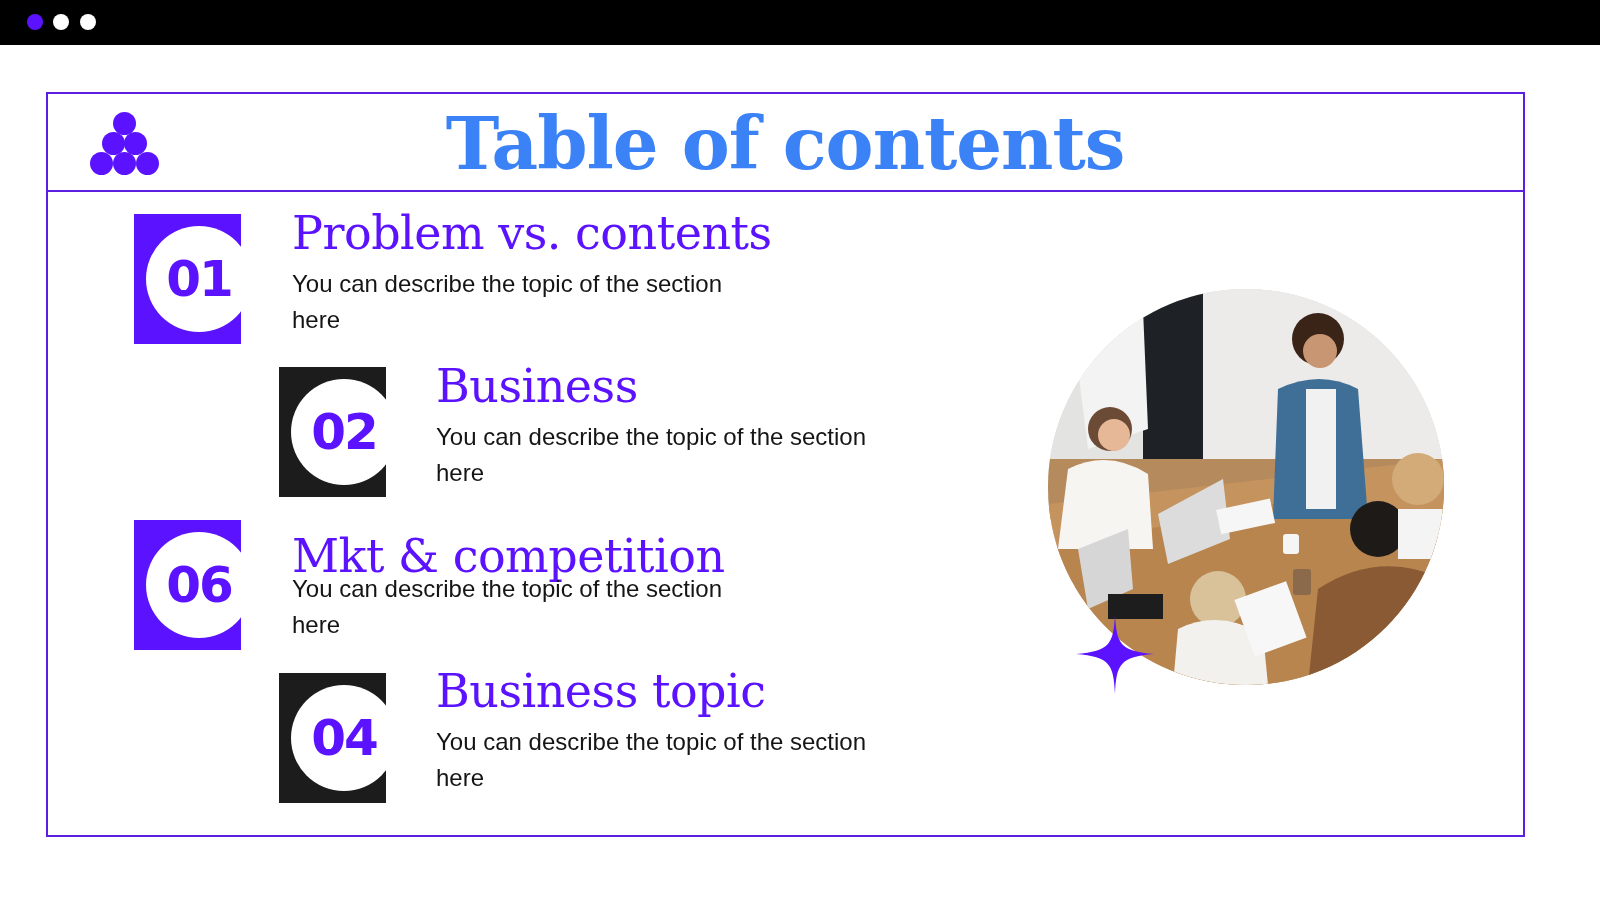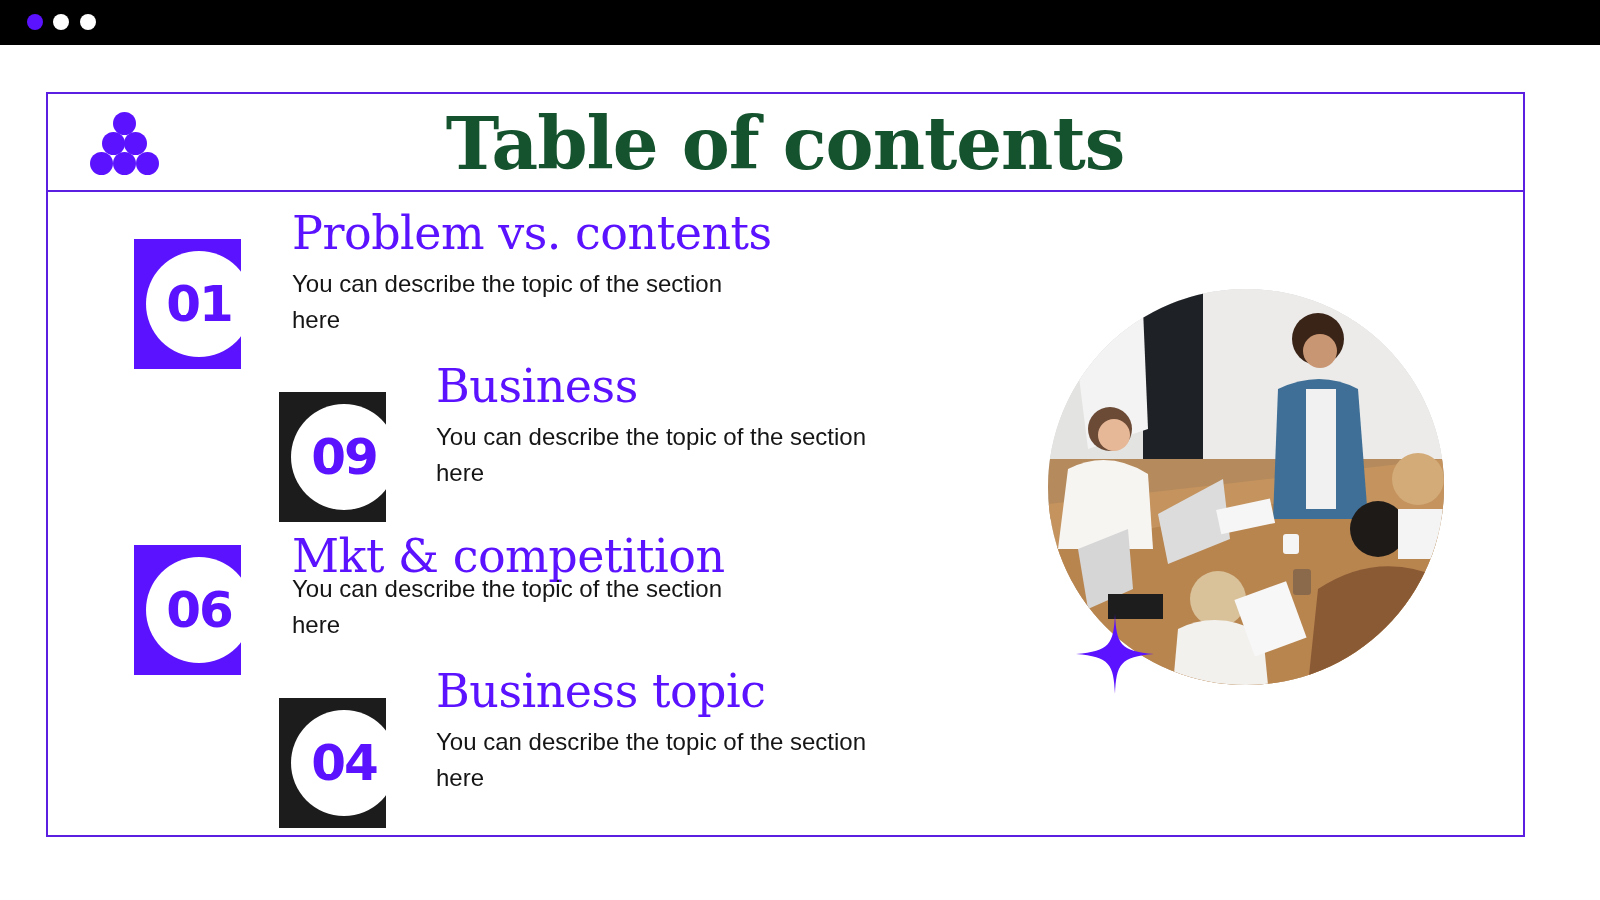--- a/index.html
+++ b/index.html
@@ -12,24 +12,24 @@
     .dot.d2 { left: 53px; background: #ffffff; }
     .dot.d3 { left: 80px; background: #ffffff; }
 
     .frame { position: absolute; left: 46px; top: 92px; width: 1479px; height: 745px; border: 2px solid #5a1fe0; }
     .header-divider { position: absolute; left: 46px; top: 190px; width: 1479px; height: 2px; background: #5a1fe0; }
 
     .logo { position: absolute; left: 90px; top: 112px; width: 70px; height: 64px; }
     .logo span { position: absolute; width: 23px; height: 23px; border-radius: 50%; background: #5b12ff; }
 
     .page-title { position: absolute; left: 0; top: 96px; width: 1570px; text-align: center;
-      font-family: "DejaVu Serif", serif; font-size: 72px; color: #14532d; line-height: 96px; letter-spacing: -1px; }
+      font-family: "DejaVu Serif", serif; font-size: 72px; color: #3b82f6; line-height: 96px; letter-spacing: -1px; }
 
     .toc-item { position: absolute; }
-    .num-box { position: absolute; width: 107px; height: 130px; margin-top: 25px; }
+    .num-box { position: absolute; width: 107px; height: 130px; }
     .num-box.purple { background: #5b12ff; }
     .num-box.dark { background: #1c1c1c; }
     .num-circle { position: absolute; left: 12px; top: 12px; width: 106px; height: 106px; border-radius: 50%; background: #ffffff;
       display: flex; align-items: center; justify-content: center; }
     .num-text { font-family: "DejaVu Sans", sans-serif; font-weight: bold; font-size: 50px; color: #5b12ff; letter-spacing: -2px; }
 
     .item-title { position: absolute; font-family: "DejaVu Serif", serif; font-size: 46px; color: #5b12ff; line-height: 54px; white-space: nowrap; letter-spacing: -0.5px; }
     .item-desc { position: absolute; font-family: "Liberation Sans", sans-serif; font-size: 24px; color: #151515; line-height: 36px; width: 440px; }
 
     .photo { position: absolute; left: 1048px; top: 289px; width: 396px; height: 396px; border-radius: 50%; overflow: hidden;
@@ -65,21 +65,21 @@
       <span class="num-text">01</span>
     </div>
   </div>
   <div class="item-title" style="left:292px; top:206px;">Problem vs. contents</div>
   <div class="item-desc" style="left:292px; top:266px;">You can describe the topic of the section here</div>
 </div>
 
 <div class="toc-item" style="left:0; top:0;">
   <div class="num-box dark" style="left:279px; top:367px;">
     <div class="num-circle">
-      <span class="num-text">09</span>
+      <span class="num-text">02</span>
     </div>
   </div>
   <div class="item-title" style="left:436px; top:359px;">Business</div>
   <div class="item-desc" style="left:436px; top:419px;">You can describe the topic of the section here</div>
 </div>
 
 <div class="toc-item" style="left:0; top:0;">
   <div class="num-box purple" style="left:134px; top:520px;">
     <div class="num-circle">
       <span class="num-text">06</span>

